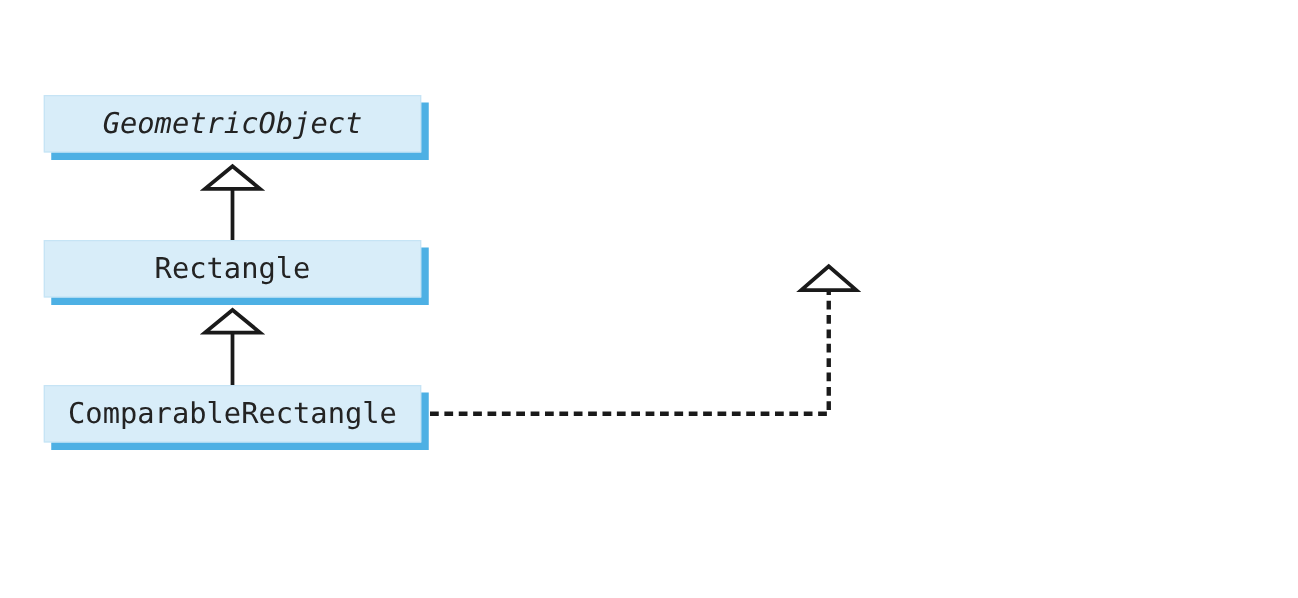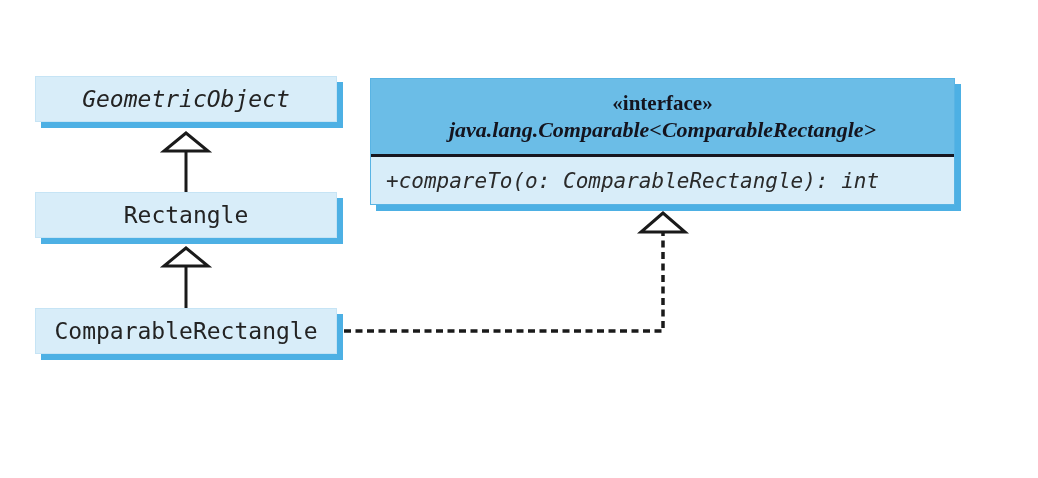--- a/index.html
+++ b/index.html
@@ -92,29 +92,20 @@
   </div>
 
   <div class="uml-class" id="box-comparable">
     <span class="cls-name">ComparableRectangle</span>
   </div>
 
   <div class="uml-class" id="box-rectangle">
     <span class="cls-name">Rectangle</span>
   </div>
 
-  <div class="uml-interface">
-    <div class="iface-header">
-      <div class="stereotype">«interface»</div>
-      <div class="iface-name">java.lang.Comparable&lt;ComparableRectangle&gt;</div>
-    </div>
-    <div class="iface-body">
-      <span class="method">+compareTo(o: ComparableRectangle): int</span>
-    </div>
-  </div>
 
   <svg class="connectors" width="1038" height="478" viewBox="0 0 1038 478">
 
     <g>
       <line class="solid-line" x1="186" y1="192" x2="186" y2="151"></line>
       <polygon class="tri" points="186,133 164,151 208,151"></polygon>
     </g>
 
     <g>
       <line class="solid-line" x1="186" y1="308" x2="186" y2="266"></line>

